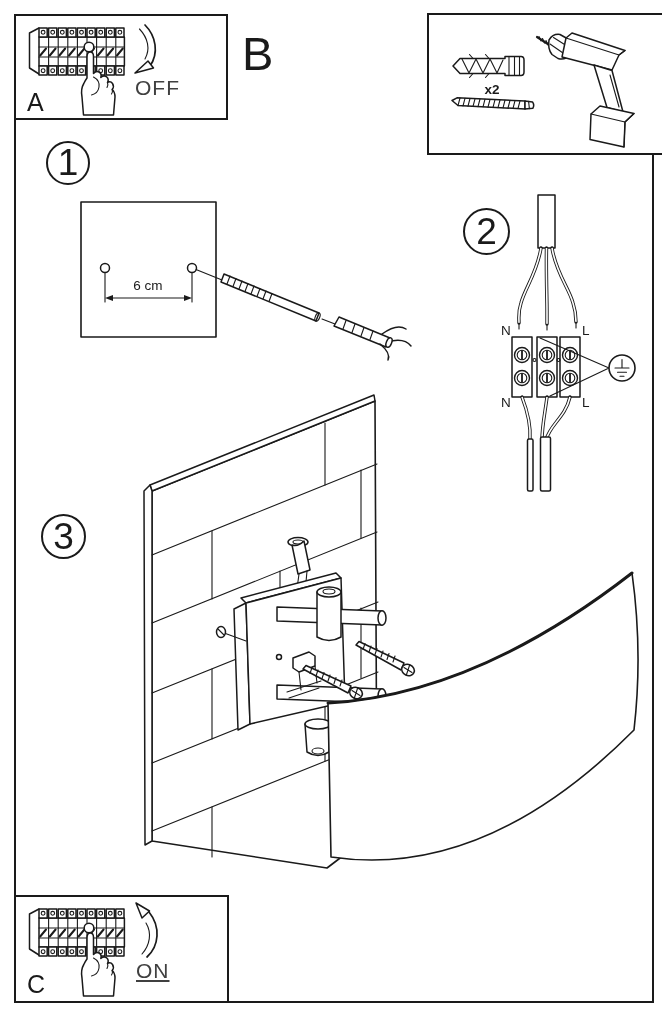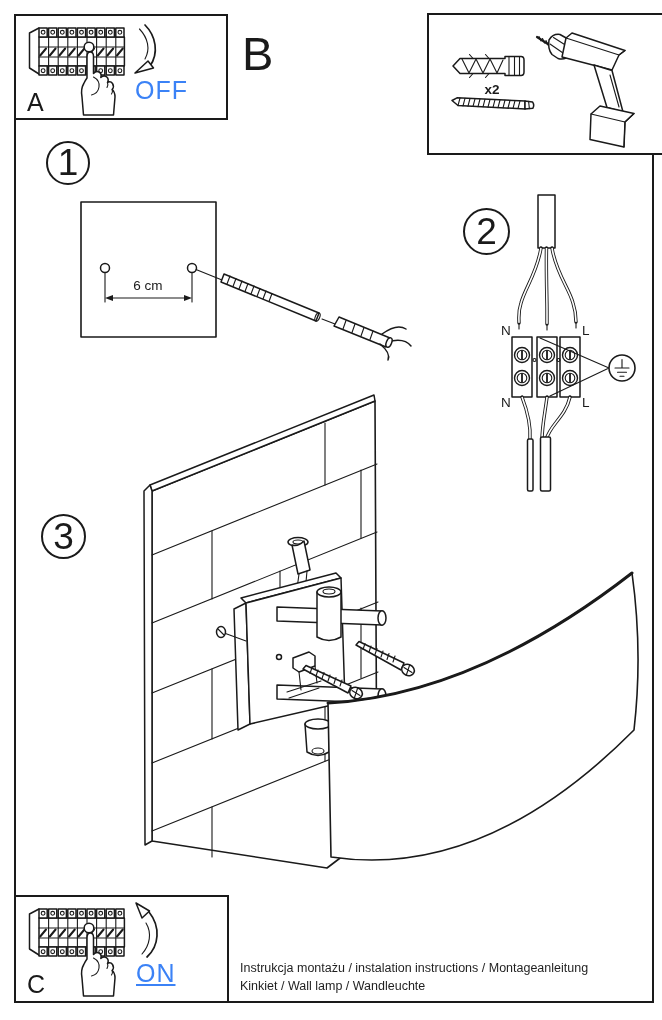--- a/index.html
+++ b/index.html
@@ -3,21 +3,21 @@
 <meta charset="utf-8">
 <style>
   html,body{margin:0;padding:0;background:#fff;}
   #sheet{
     position:relative;width:662px;height:1020px;background:#ffffff;
     font-family:"Liberation Sans", sans-serif;color:#1a1a1a;overflow:hidden;
   }
   .box{position:absolute;border:2px solid #1a1a1a;box-sizing:border-box;background:#fff;}
   .frameline{position:absolute;background:#1a1a1a;}
   .biglabel{position:absolute;font-size:25px;color:#1a1a1a;}
-  .statelabel{position:absolute;font-size:25px;color:#3b82f6;letter-spacing:1px;}
+  .statelabel{position:absolute;font-size:21px;color:#404040;letter-spacing:1px;}
   .letterB{position:absolute;left:242px;top:26px;font-size:47px;color:#1a1a1a;}
   .stepcircle{
     position:absolute;border:2px solid #1a1a1a;border-radius:50%;box-sizing:border-box;
     display:flex;align-items:center;justify-content:center;background:#fff;
     font-size:37px;color:#1a1a1a;
   }
   .footer{
     position:absolute;left:240px;top:959px;width:410px;
     font-size:12.5px;line-height:18px;color:#1f1f1f;
   }
@@ -302,18 +302,14 @@
       <g>
         <path class="ln" style="stroke-width:1.7" d="M131,60 C143,49 145,30 133,15"></path>
         <path class="ln thin" d="M126,57 C134,48 136,36 130,26"></path>
         <polygon class="lnw" points="120,6 133.5,14 126,21"></polygon>
       </g>
     </svg>
     <span class="biglabel" style="left:11px;top:73px;">C</span>
     <span class="statelabel" style="left:120px;top:62px;text-decoration:underline;">ON</span>
   </div>
 
-  <div class="footer">
-    <div>Instrukcja montażu / instalation instructions / Montageanleitung</div>
-    <div>Kinkiet / Wall lamp / Wandleuchte</div>
-  </div>
 
 </div>
 
 </body></html>

